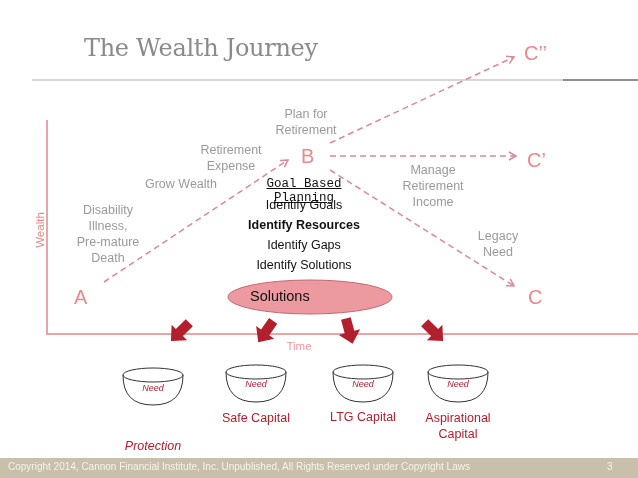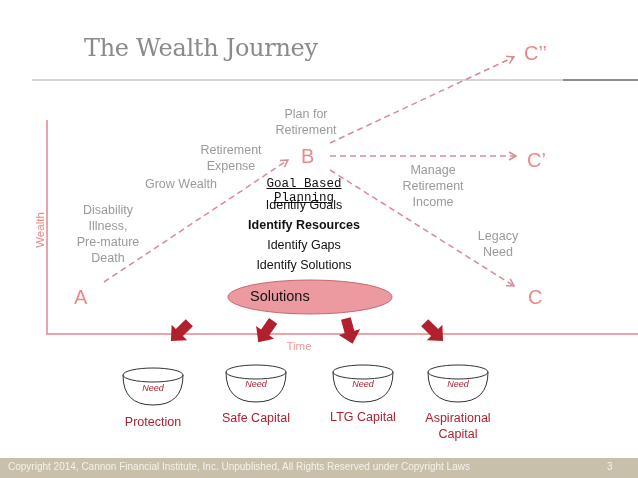--- a/index.html
+++ b/index.html
@@ -113,21 +113,21 @@
 <div class="abs black" style="left:234px; top:218px; width:140px;font-weight:bold;">Identify Resources</div>
 <div class="abs black" style="left:234px; top:238px; width:140px;">Identify Gaps</div>
 <div class="abs black" style="left:234px; top:258px; width:140px;">Identify Solutions</div>
 <div class="abs solutions-text" style="left:250px; top:288px; width:120px;">Solutions</div>
 
 <div class="abs need-text" style="left:133px; top:383px; width:40px;">Need</div>
 <div class="abs need-text" style="left:236px; top:379px; width:40px;">Need</div>
 <div class="abs need-text" style="left:343px; top:379px; width:40px;">Need</div>
 <div class="abs need-text" style="left:438px; top:379px; width:40px;">Need</div>
 
-<div class="abs need-label" style="left:113px; top:415px; width:80px;">
+<div class="abs need-label" style="left:113px; top:439px; width:80px;font-style:italic;">
   <div>Protection</div>
 </div>
 <div class="abs need-label" style="left:211px; top:411px; width:90px;">
   <div>Safe Capital</div>
 </div>
 <div class="abs need-label" style="left:318px; top:410px; width:90px;">
   <div>LTG Capital</div>
 </div>
 <div class="abs need-label" style="left:413px; top:410px; width:90px; line-height:16px;">
   <div>Aspirational</div>

